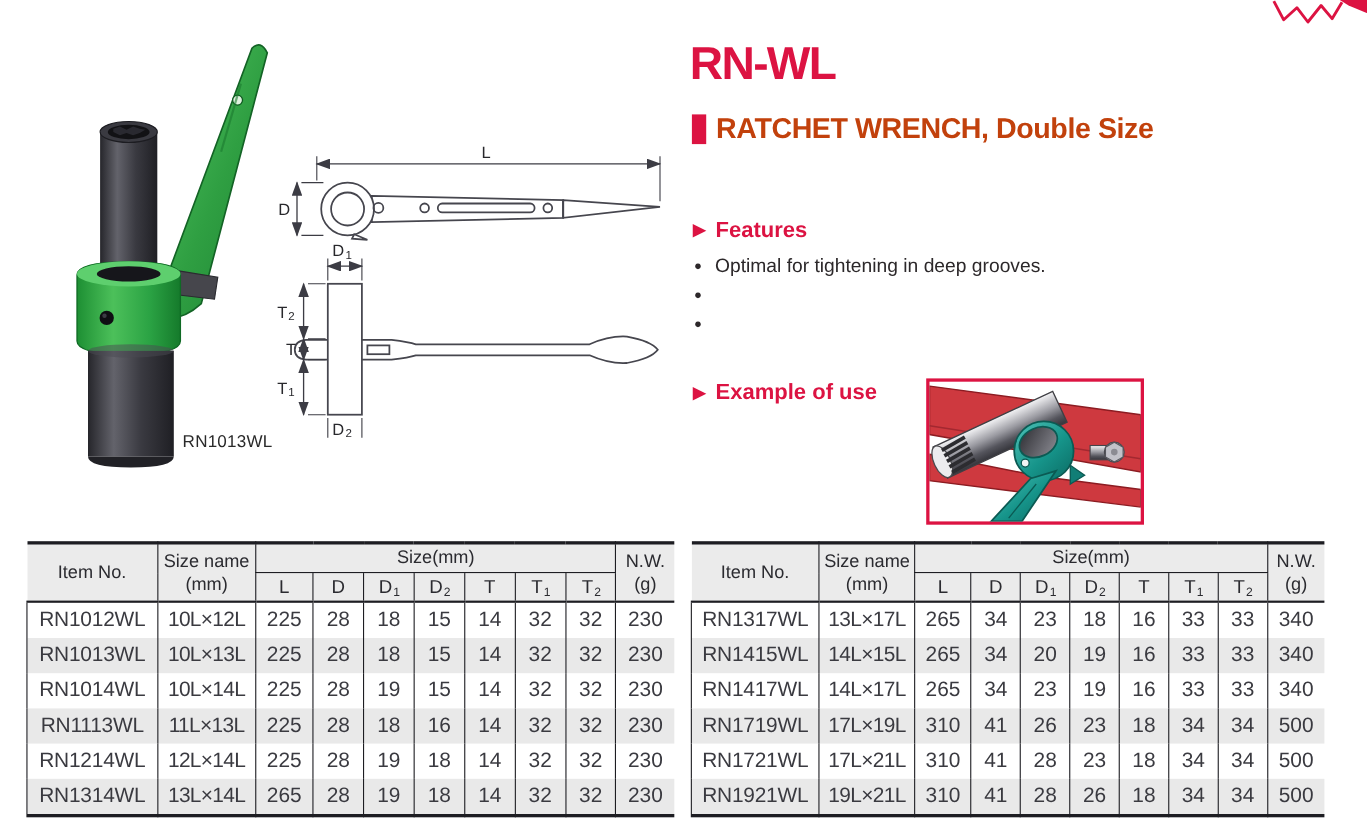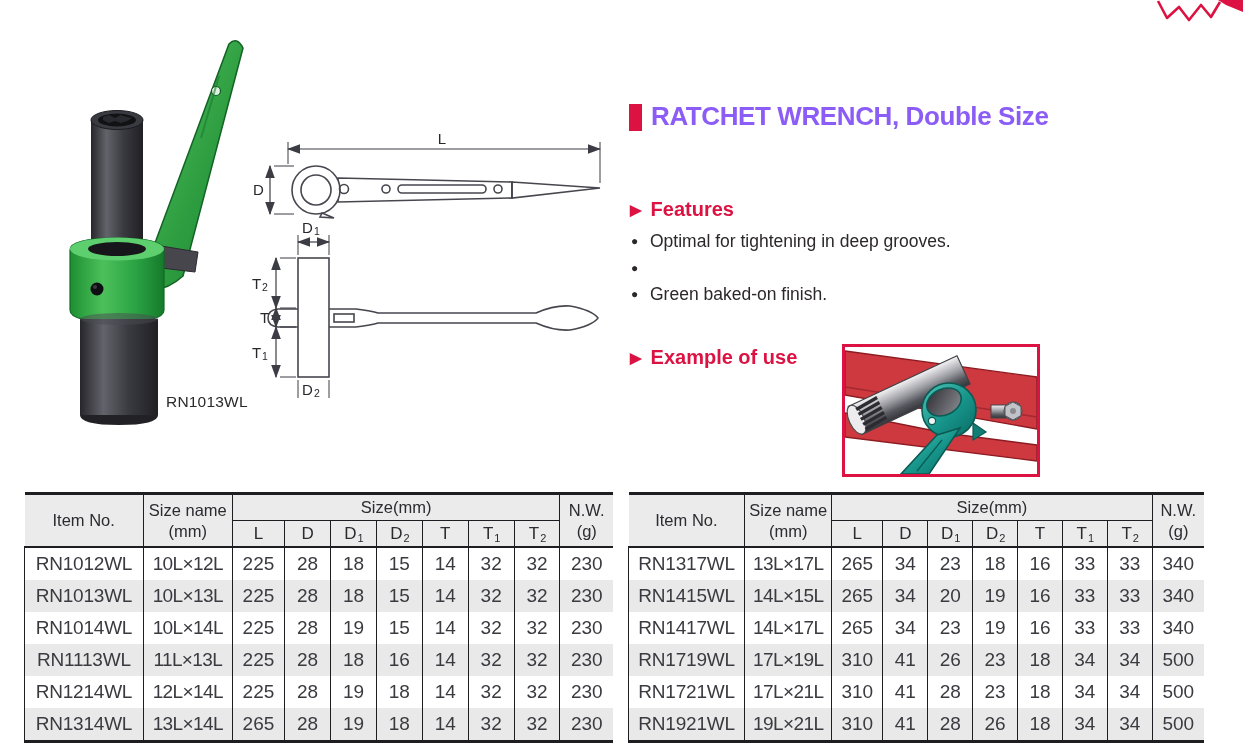--- a/index.html
+++ b/index.html
@@ -10,21 +10,21 @@
   html,body{margin:0;padding:0;background:#fff;}
   .page{position:relative;width:1243px;height:749px;background:#ffffff;overflow:hidden;
         font-family:"Liberation Sans",sans-serif;color:#222;}
   .abs{position:absolute;}
 
   
   .model-title{left:627px;top:34px;font-size:42px;font-weight:bold;color:var(--accent);
                letter-spacing:-1.5px;}
   .subtitle{left:629px;top:100px;display:flex;align-items:flex-start;}
   .redbar{width:13px;height:27px;background:var(--accent);margin:4px 9px 0 0;flex:0 0 auto;}
-  .subtitle-text{font-size:26px;font-weight:bold;color:#8b5cf6;line-height:1.3;letter-spacing:-0.4px;}
+  .subtitle-text{font-size:26px;font-weight:bold;color:#c2410c;line-height:1.3;letter-spacing:-0.4px;}
 
   .sec-head{display:flex;align-items:center;color:var(--accent);font-weight:bold;font-size:20px;}
   .tri{font-size:15px;margin-right:9px;line-height:1;}
   .features-head{left:630px;top:198px;}
   .example-head{left:630px;top:346px;}
 
   .feat-list{left:631px;top:228px;width:575px;}
   .feat{display:flex;font-size:17.5px;color:#2c282a;line-height:26.5px;}
   .dot{width:19px;font-size:12px;flex:0 0 auto;}
 
@@ -173,20 +173,21 @@
     <line class="dim" x1="38" y1="105" x2="38" y2="155" marker-start="url(#arr)" marker-end="url(#arr)"></line>
     <text class="dtxt" x="14" y="136">T</text>
     <text class="dsub" x="24" y="138">1</text>
 
     <line class="ext" x1="60" y1="158" x2="60" y2="176"></line>
     <line class="ext" x1="91" y1="158" x2="91" y2="176"></line>
     <text class="dtxt" x="64" y="173">D</text>
     <text class="dsub" x="76" y="175">2</text>
   </svg>
 
+  <div class="abs model-title">RN-WL</div>
 
   <div class="abs subtitle">
     <div class="redbar"></div>
     <div class="subtitle-text">
       <div>RATCHET WRENCH, Double Size</div>
     </div>
   </div>
 
   <div class="abs sec-head features-head">
     <span class="tri">▶</span>
@@ -196,21 +197,20 @@
   <div class="abs feat-list">
     <div class="feat">
       <span class="dot">●</span>
       <span>Optimal for tightening in deep grooves.</span>
     </div>
     <div class="feat">
       <span class="dot">●</span>
     </div>
     <div class="feat">
       <span class="dot">●</span>
-      <span>Green baked-on finish.</span>
     </div>
   </div>
 
   <div class="abs sec-head example-head">
     <span class="tri">▶</span>
     <span>Example of use</span>
   </div>
 
   <div class="abs example-box">
     <svg viewBox="0 0 192 127">

